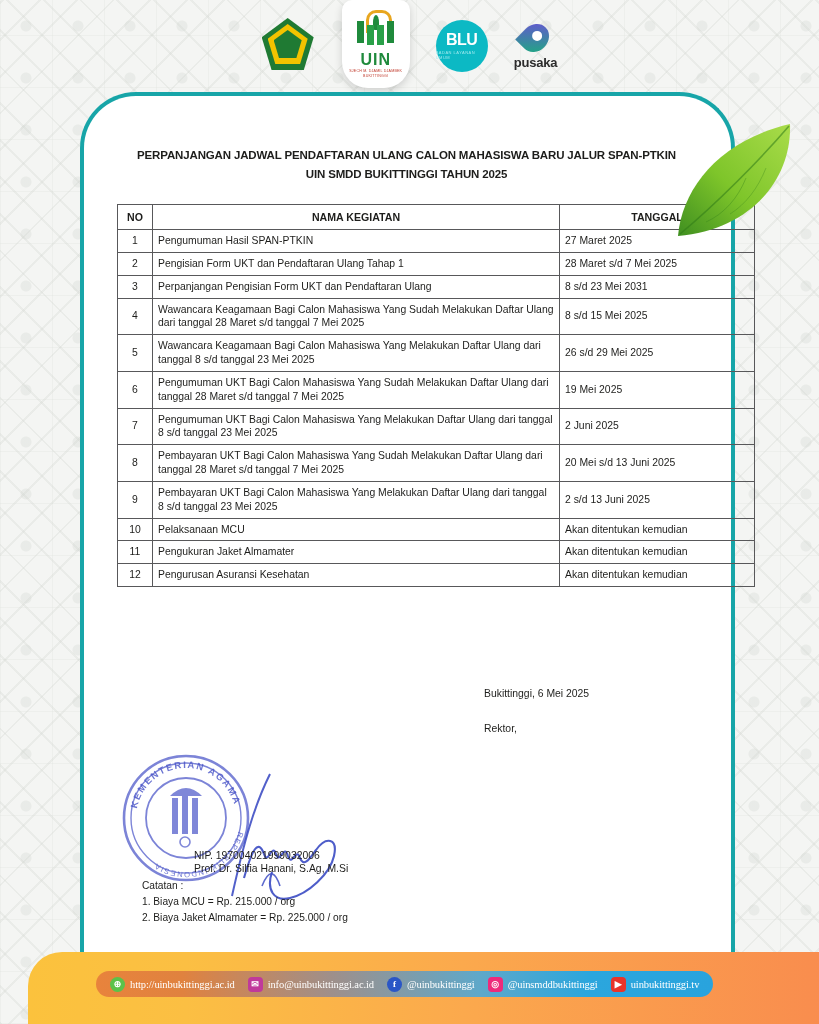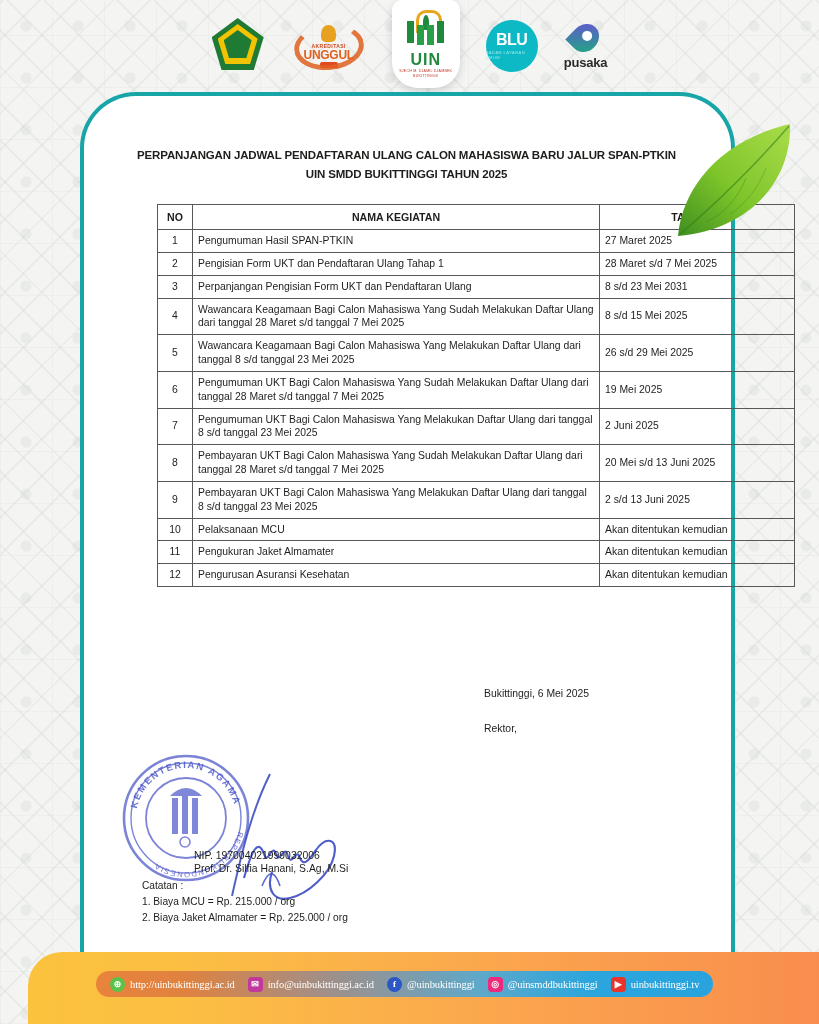--- a/index.html
+++ b/index.html
@@ -112,21 +112,21 @@
   }
 
   
   #doc-title{
     position:absolute;left:50px;top:50px;width:545px;text-align:center;
     font-size:11.5px;font-weight:bold;line-height:1.65;letter-spacing:-.15px;color:#1d1d1b;
   }
 
   table#schedule{
     position:absolute;left:33px;top:108px;width:590px;
-    border-collapse:collapse;table-layout:fixed;margin-left:40px;
+    border-collapse:collapse;table-layout:fixed;
   }
   #schedule td,#schedule th{
     border:1px solid #58585a;
     font-size:10.4px;line-height:1.33;color:#1d1d1b;
     padding:4px 5px;vertical-align:middle;
   }
   #schedule th{font-weight:bold;text-align:center;font-size:10.6px;padding:5px 4px;}
   .col-no{width:26px;text-align:center;}
   .col-act{width:398px;}
   .col-date{width:186px;}
@@ -176,27 +176,20 @@
 <div id="logo-strip">
 
   <div class="logo kemenag">
     <div class="pent">
         <div class="pent-in">
           <div class="pent-core"></div>
         </div>
       </div>
   </div>
 
-  <div class="logo akred">
-    <div class="wreath"></div>
-    <div class="dome"></div>
-    <div class="t1">AKREDITASI</div>
-    <div class="t2">UNGGUL</div>
-    <div class="ribbon"></div>
-  </div>
 
   <div class="logo uin-card">
     <div class="uin-mark">
       <div class="arch"></div>
         <div class="flame"></div>
       <div class="b1"></div>
         <div class="b2"></div>
         <div class="b3"></div>
         <div class="b4"></div>
     </div>

